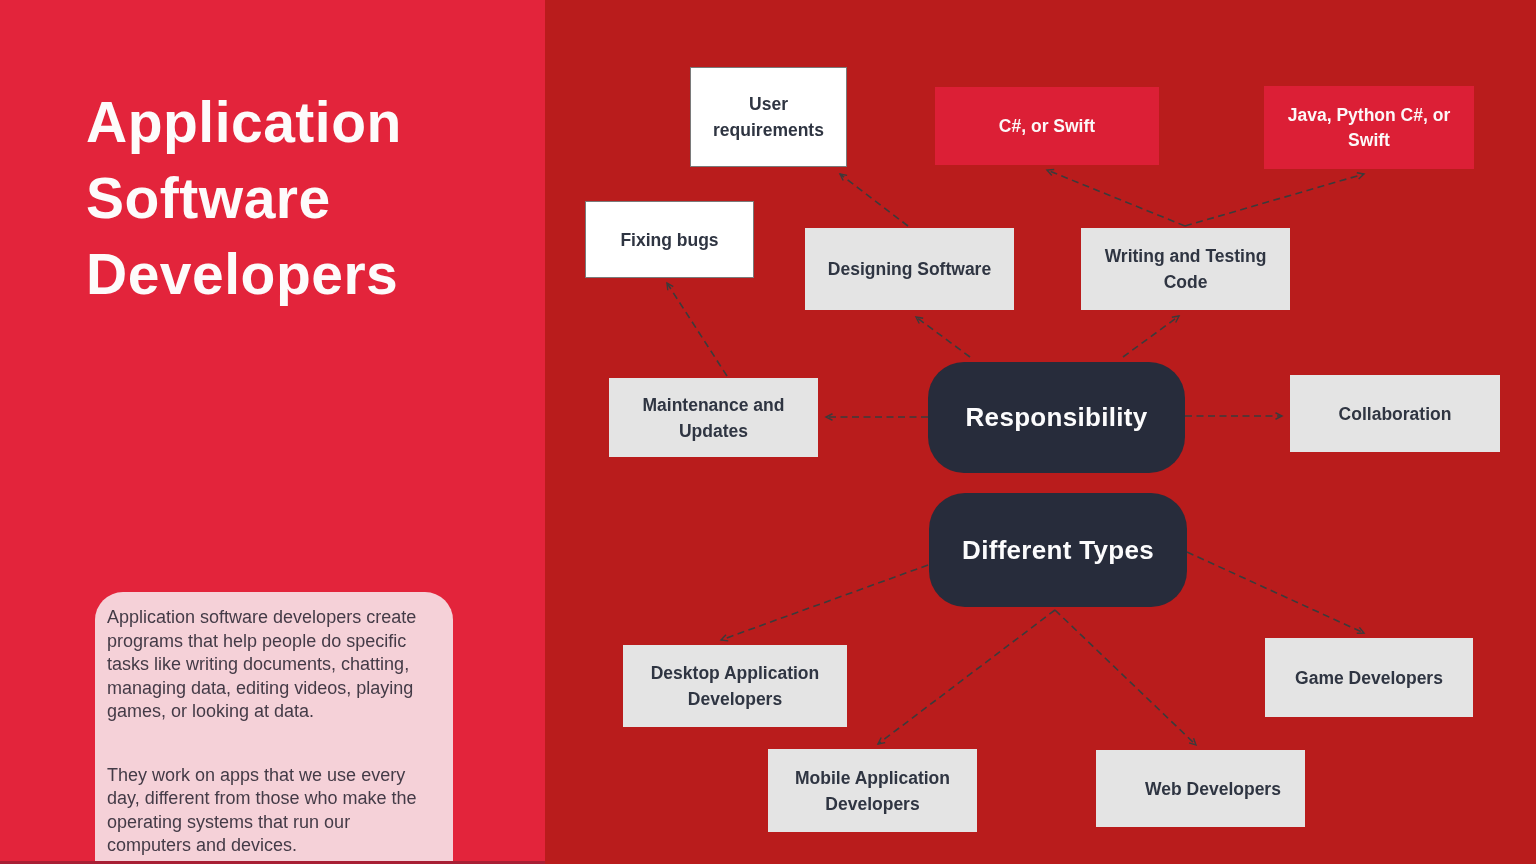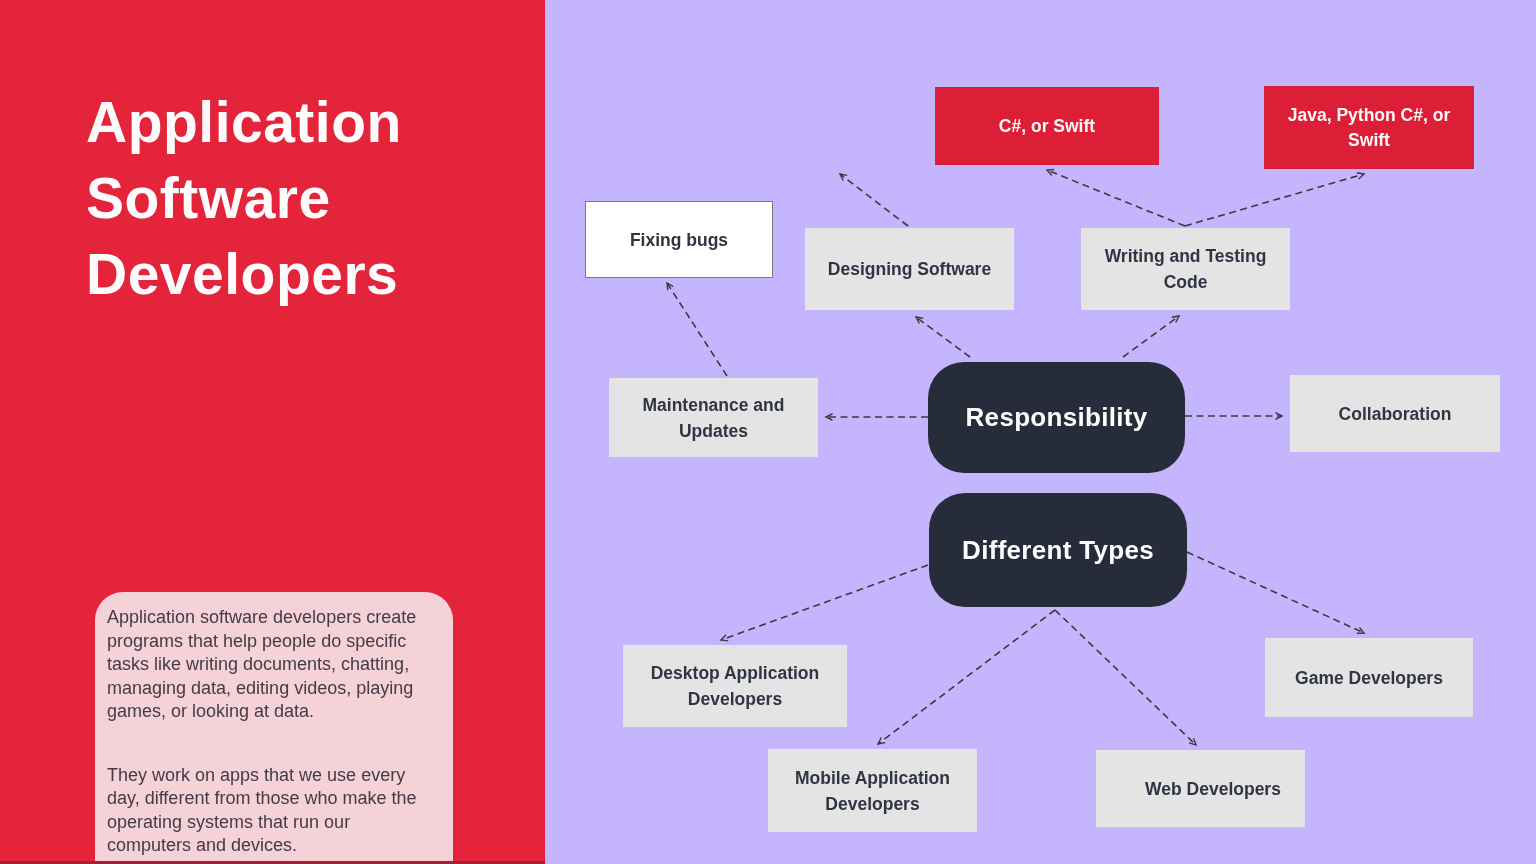--- a/index.html
+++ b/index.html
@@ -3,21 +3,21 @@
 <meta charset="utf-8">
 <style>
   * { margin: 0; padding: 0; box-sizing: border-box; }
   html, body { width: 1536px; height: 864px; }
   body { font-family: "Liberation Sans", sans-serif; background: #ffffff; overflow: hidden; }
 
   .canvas {
     position: relative;
     width: 1536px;
     height: 864px;
-    background: #c4b5fd;
+    background: #b91c1c;
   }
 
   
   .left-panel {
     position: absolute;
     left: 0; top: 0;
     width: 545px; height: 864px;
     background: #e3243b;
   }
   .left-panel .bottom-strip {
@@ -95,21 +95,21 @@
     font-size: 26px;
     border-radius: 36px;
     letter-spacing: 0.3px;
     align-items: center;
   }
 
   
   #node-user-requirements   { left: 690px;  top: 67px;  width: 157px; height: 100px; }
   #node-csharp-swift        { left: 935px;  top: 87px;  width: 224px; height: 78px;  }
   #node-java-python-swift   { left: 1264px; top: 86px;  width: 210px; height: 83px;  }
-  #node-fixing-bugs         { left: 585px;  top: 201px; width: 188px; height: 77px;  }
+  #node-fixing-bugs         { left: 585px;  top: 201px; width: 169px; height: 77px;  }
   #node-designing-software  { left: 805px;  top: 228px; width: 209px; height: 82px;  }
   #node-writing-testing     { left: 1081px; top: 228px; width: 209px; height: 82px;  }
   #node-maintenance-updates { left: 609px;  top: 378px; width: 209px; height: 79px;  }
   #node-collaboration       { left: 1290px; top: 375px; width: 210px; height: 77px;  }
   #node-responsibility      { left: 928px;  top: 362px; width: 257px; height: 111px; }
   #node-different-types     { left: 929px;  top: 493px; width: 258px; height: 114px; }
   #node-desktop-devs        { left: 623px;  top: 645px; width: 224px; height: 82px;  }
   #node-mobile-devs         { left: 768px;  top: 749px; width: 209px; height: 83px;  }
   #node-web-devs            { left: 1096px; top: 750px; width: 209px; height: 77px; padding-left: 39px;  }
   #node-game-devs           { left: 1265px; top: 638px; width: 208px; height: 79px;  }
@@ -146,20 +146,23 @@
       <line x1="727" y1="376" x2="667" y2="283" marker-end="url(#arrowhead)"></line>
       <line x1="1185" y1="226" x2="1047" y2="170" marker-end="url(#arrowhead)"></line>
       <line x1="1185" y1="226" x2="1364" y2="174" marker-end="url(#arrowhead)"></line>
 
       <line x1="928" y1="565" x2="721" y2="640" marker-end="url(#arrowhead)"></line>
       <line x1="1055" y1="610" x2="878" y2="744" marker-end="url(#arrowhead)"></line>
       <line x1="1055" y1="610" x2="1196" y2="745" marker-end="url(#arrowhead)"></line>
       <line x1="1187" y1="552" x2="1364" y2="633" marker-end="url(#arrowhead)"></line>
     </svg>
 
+    <div class="node leaf-white" id="node-user-requirements">
+      <span>User requirements</span>
+    </div>
     <div class="node leaf-red" id="node-csharp-swift">
       <span>C#, or Swift</span>
     </div>
     <div class="node leaf-red" id="node-java-python-swift">
       <span>Java, Python C#, or Swift</span>
     </div>
     <div class="node leaf-white" id="node-fixing-bugs">
       <span>Fixing bugs</span>
     </div>
     <div class="node leaf-gray" id="node-designing-software">

